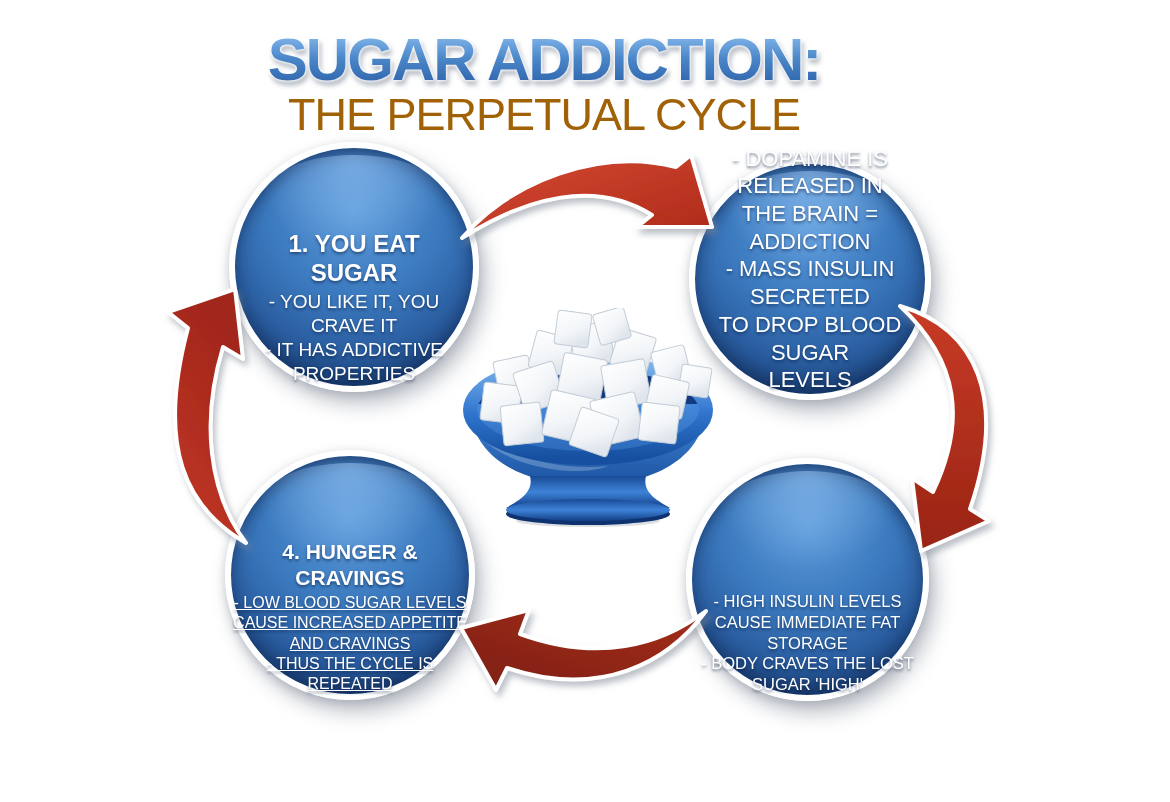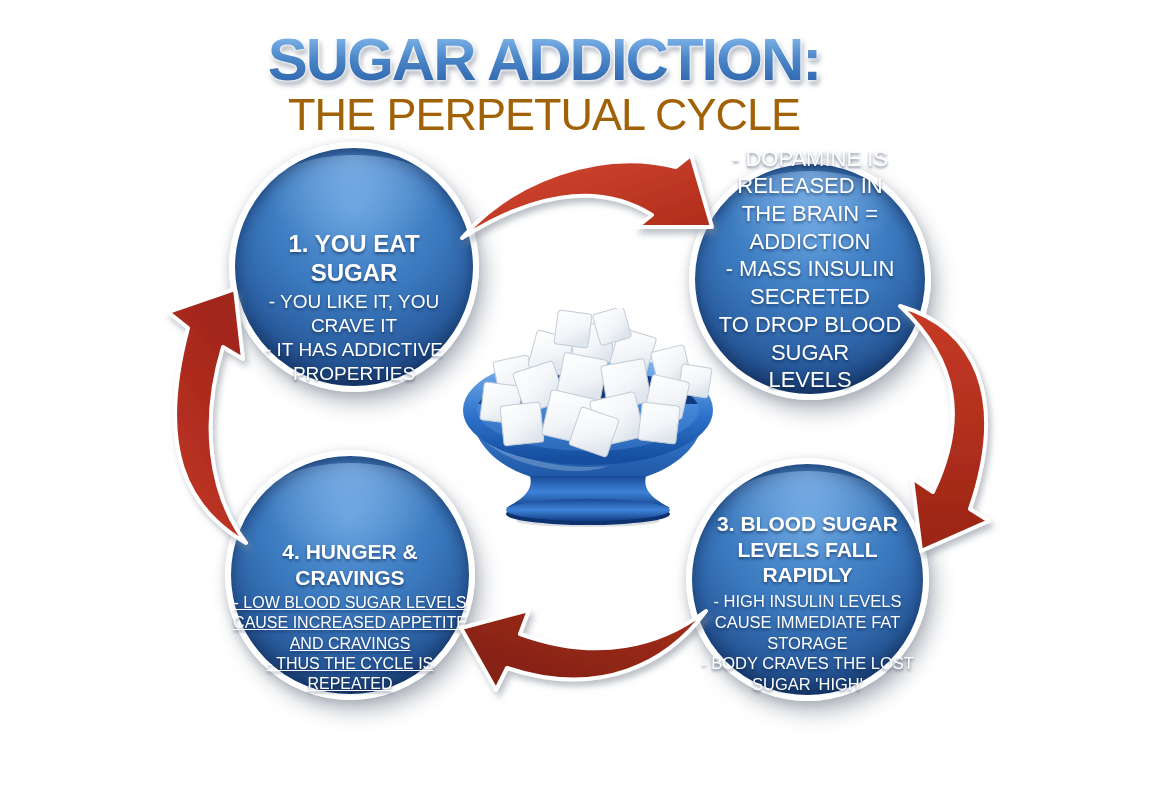--- a/index.html
+++ b/index.html
@@ -74,22 +74,20 @@
 PROPERTIES</div>
   </div>
   <div class="node n2">
     <div class="node-text">- DOPAMINE IS RELEASED IN
 THE BRAIN = ADDICTION
 - MASS INSULIN SECRETED
 TO DROP BLOOD SUGAR
 LEVELS</div>
   </div>
   <div class="node n3">
-    <div class="node-title">3. BLOOD SUGAR
-LEVELS FALL RAPIDLY</div>
     <div class="node-text">- HIGH INSULIN LEVELS
 CAUSE IMMEDIATE FAT
 STORAGE
 - BODY CRAVES THE LOST
 SUGAR 'HIGH'</div>
   </div>
   <div class="node n4">
     <div class="node-title">4. HUNGER &amp;
 CRAVINGS</div>
     <div class="node-text">- LOW BLOOD SUGAR LEVELS

